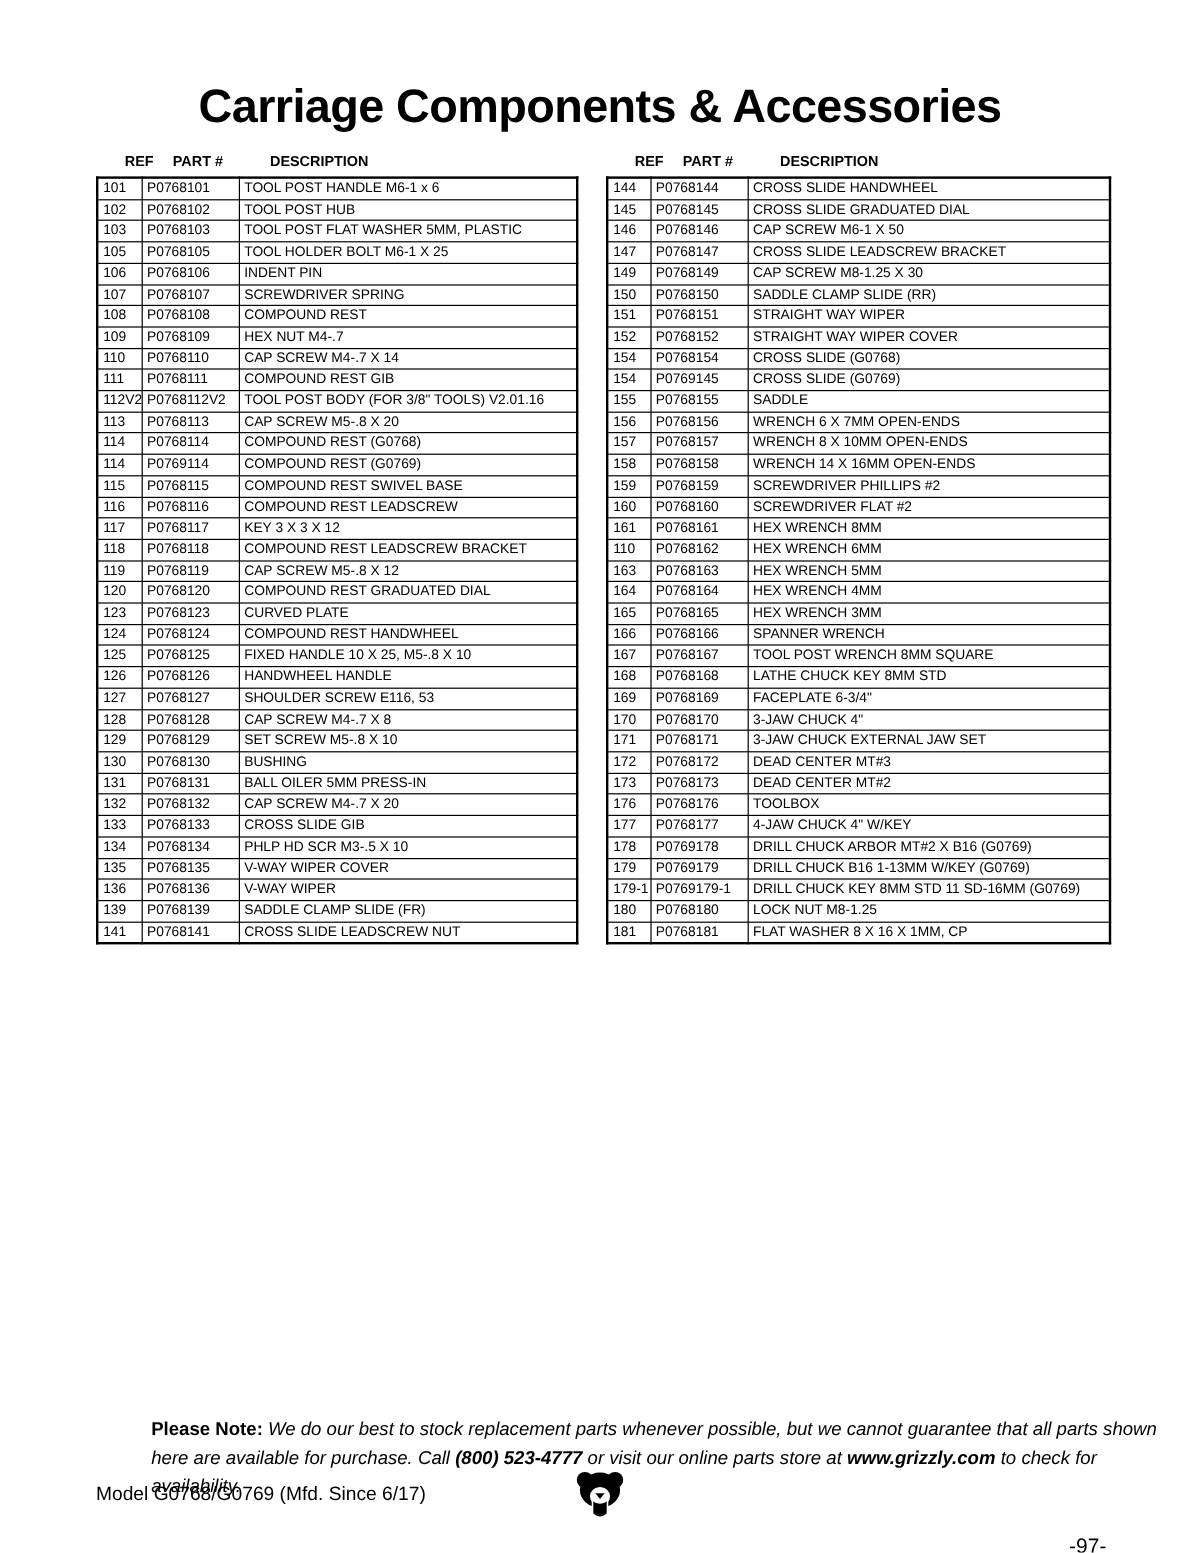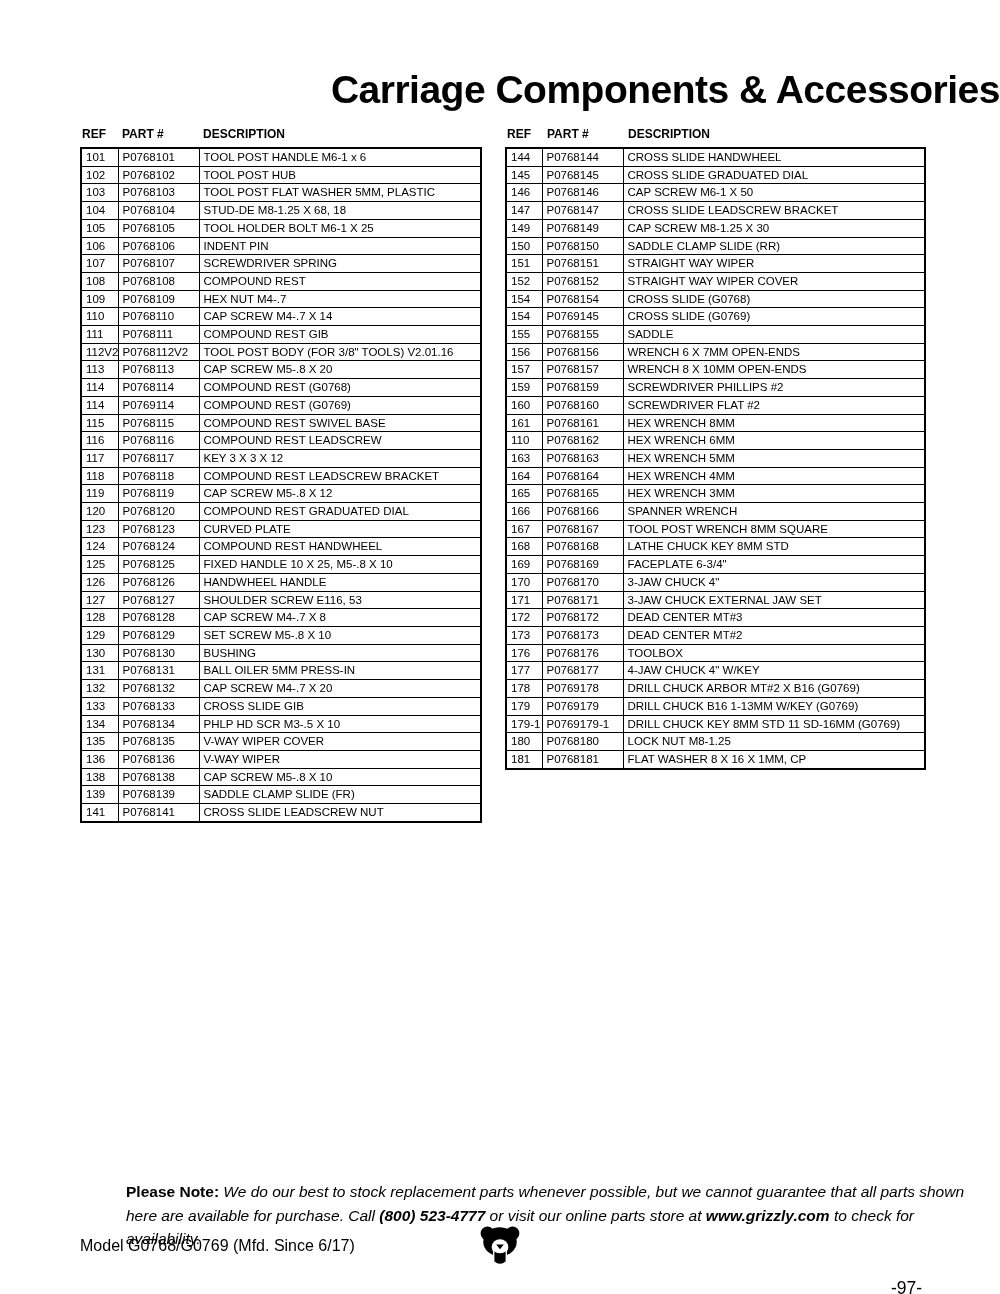--- a/index.html
+++ b/index.html
@@ -2,27 +2,27 @@
 <html><head>
 <meta charset="utf-8">
 <style>
   html,body { margin:0; padding:0; background:#fff; }
   .page {
     position:relative; width:1000px; height:1294px; background:#ffffff;
     font-family:"Liberation Sans", sans-serif; color:#000; overflow:hidden;
   }
   .title {
     position:absolute; top:68px; left:0; width:100%;
-    text-align:right; font-size:39px; font-weight:bold; letter-spacing:-0.5px;
+    text-align:center; font-size:39px; font-weight:bold; letter-spacing:-0.5px;
   }
   .col { position:absolute; top:127px; }
   .col-left  { left:80px;  width:402px; }
   .col-right { left:505px; width:421px; }
   .thead { display:flex; font-weight:bold; font-size:12px; height:20px; }
-  .thead .h-ref  { width:42px; padding-left:2px; box-sizing:border-box; }
+  .thead .h-ref  { width:42px; padding-left:2px; box-sizing:border-box;margin-left:22px; }
   .thead .h-part { width:81px; box-sizing:border-box; }
   .thead .h-desc { box-sizing:border-box; }
   table.parts {
     border-collapse:collapse; width:100%; table-layout:fixed;
     border:2px solid #000;
   }
   table.parts td {
     border:1px solid #000; font-size:11.5px; height:16.7px;
     padding:0 2px 0 4px; overflow:hidden; white-space:nowrap; line-height:16.7px;
   }
@@ -65,25 +65,20 @@
             <td>102</td>
             <td>P0768102</td>
             <td>TOOL POST HUB</td>
           </tr>
           <tr>
             <td>103</td>
             <td>P0768103</td>
             <td>TOOL POST FLAT WASHER 5MM, PLASTIC</td>
           </tr>
           <tr>
-            <td>104</td>
-            <td>P0768104</td>
-            <td>STUD-DE M8-1.25 X 68, 18</td>
-          </tr>
-          <tr>
             <td>105</td>
             <td>P0768105</td>
             <td>TOOL HOLDER BOLT M6-1 X 25</td>
           </tr>
           <tr>
             <td>106</td>
             <td>P0768106</td>
             <td>INDENT PIN</td>
           </tr>
           <tr>
@@ -223,25 +218,20 @@
           </tr>
           <tr>
             <td>135</td>
             <td>P0768135</td>
             <td>V-WAY WIPER COVER</td>
           </tr>
           <tr>
             <td>136</td>
             <td>P0768136</td>
             <td>V-WAY WIPER</td>
-          </tr>
-          <tr>
-            <td>138</td>
-            <td>P0768138</td>
-            <td>CAP SCREW M5-.8 X 10</td>
           </tr>
           <tr>
             <td>139</td>
             <td>P0768139</td>
             <td>SADDLE CLAMP SLIDE (FR)</td>
           </tr>
           <tr>
             <td>141</td>
             <td>P0768141</td>
             <td>CROSS SLIDE LEADSCREW NUT</td>
@@ -322,20 +312,25 @@
             <td>156</td>
             <td>P0768156</td>
             <td>WRENCH 6 X 7MM OPEN-ENDS</td>
           </tr>
           <tr>
             <td>157</td>
             <td>P0768157</td>
             <td>WRENCH 8 X 10MM OPEN-ENDS</td>
           </tr>
           <tr>
+            <td>158</td>
+            <td>P0768158</td>
+            <td>WRENCH 14 X 16MM OPEN-ENDS</td>
+          </tr>
+          <tr>
             <td>159</td>
             <td>P0768159</td>
             <td>SCREWDRIVER PHILLIPS #2</td>
           </tr>
           <tr>
             <td>160</td>
             <td>P0768160</td>
             <td>SCREWDRIVER FLAT #2</td>
           </tr>
           <tr>

